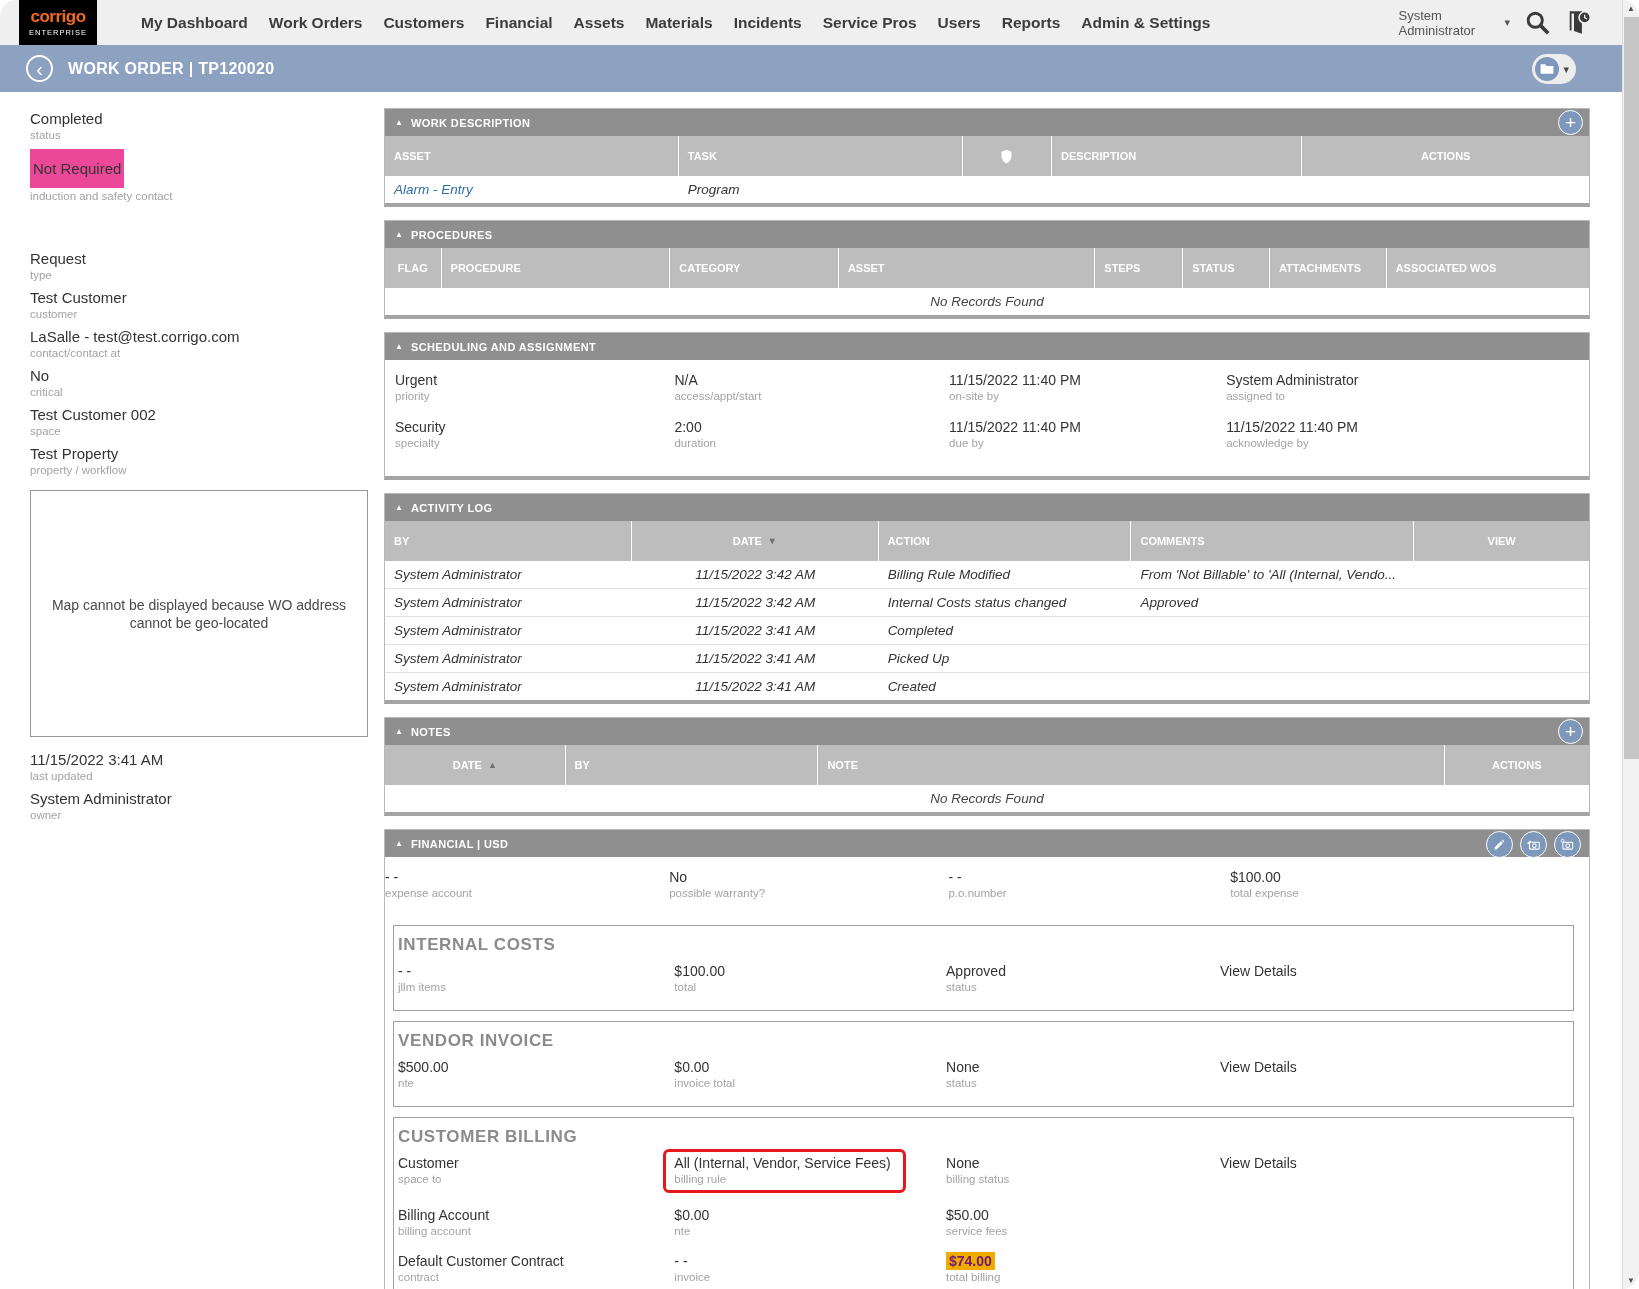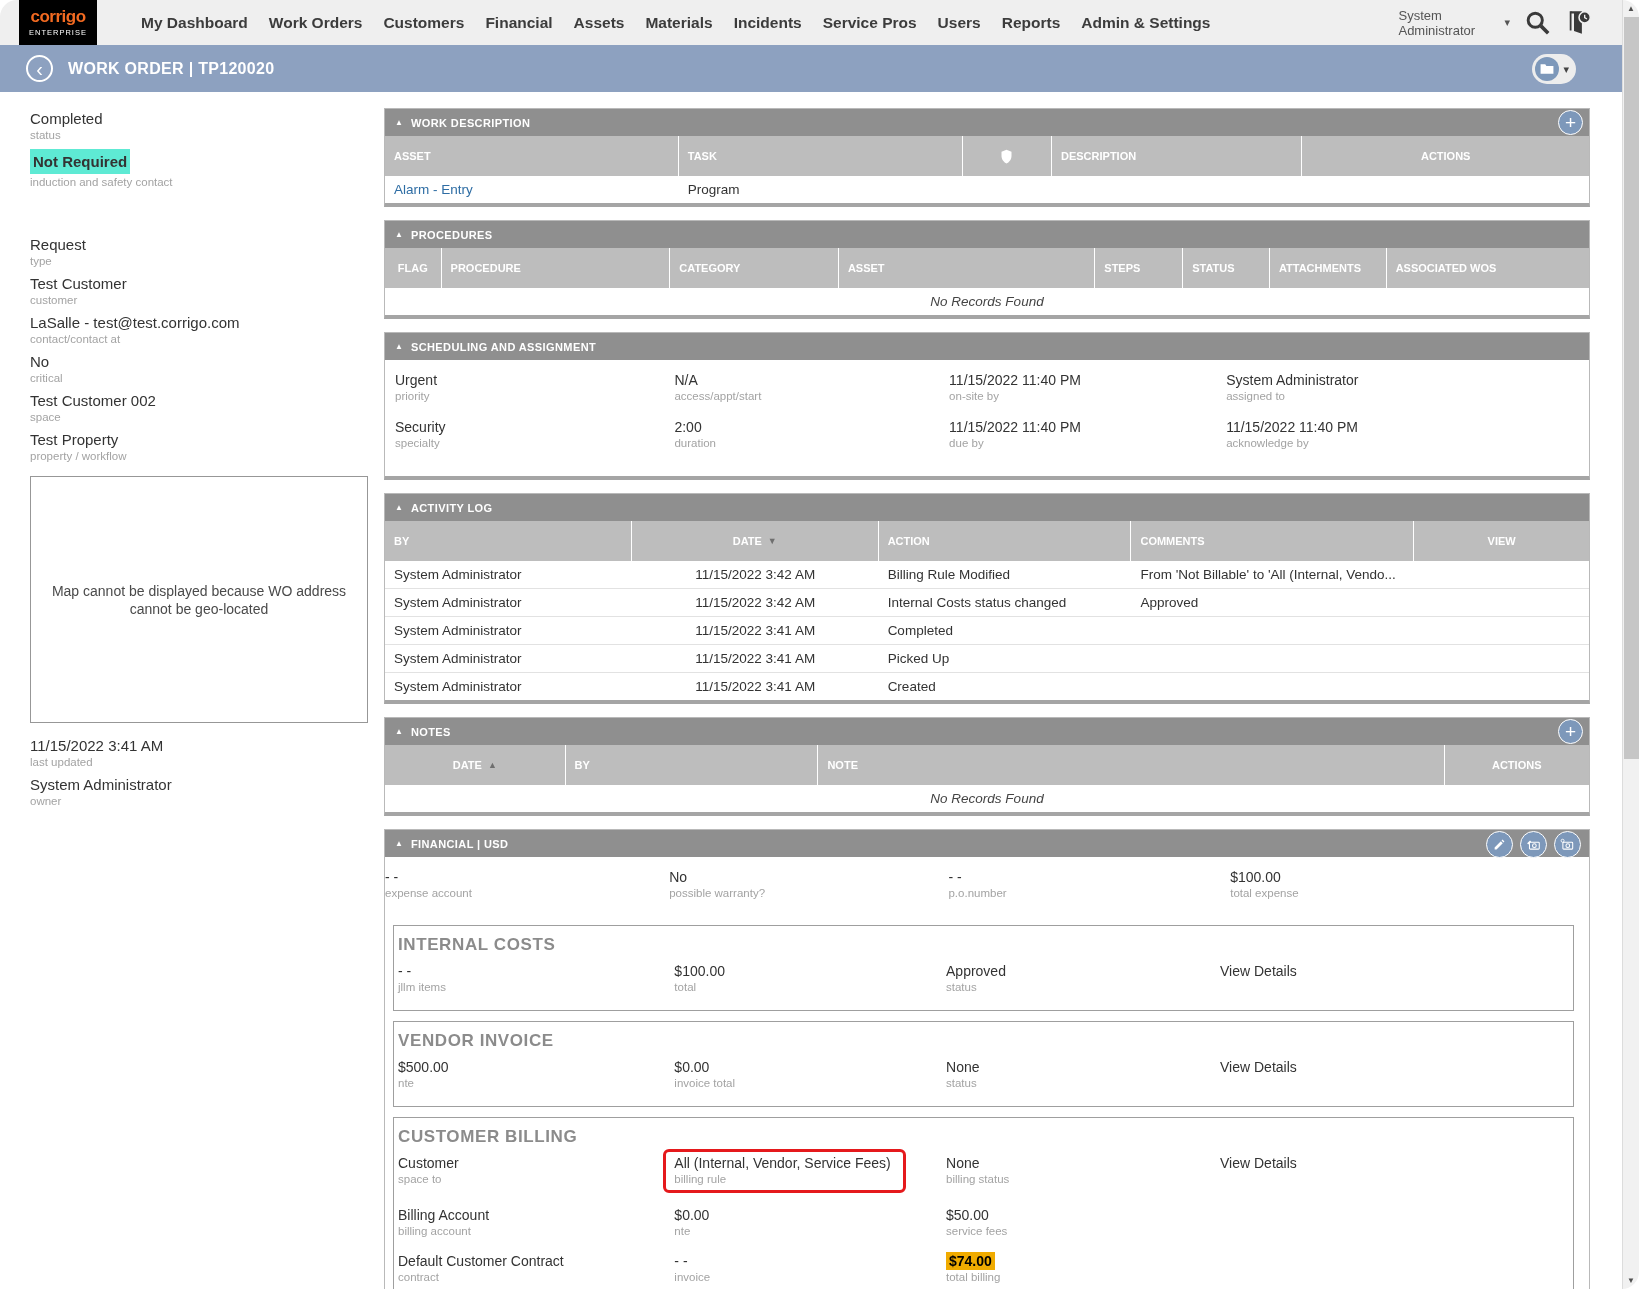--- a/index.html
+++ b/index.html
@@ -28,21 +28,21 @@
               display:flex;align-items:center;padding:0 7px 0 3px;gap:4px;border:none;cursor:pointer;}
   .bluecircle{width:24px;height:24px;border-radius:50%;background:#7d98ba;display:flex;
               align-items:center;justify-content:center;}
   
   .content{position:absolute;top:92px;left:0;width:1622px;}
   .sidebar{position:absolute;left:30px;top:18px;width:340px;}
   .fld{margin-bottom:8px;}
   .fld .v{font-size:15px;color:#333;}
   .fld .l{font-size:11.5px;color:#a3a3a3;margin-top:2px;}
   .v-big{font-size:17px;}
-  .hl-gray{background:#5eead4;padding:4px 3px;display:inline-block;font-weight:bold;}
+  .hl-gray{background:#ec4899;padding:11px 3px;display:inline-block;}
   .lnk{color:#2e6da4;text-decoration:none;cursor:pointer;}
   .gap-lg{height:40px;}
   .mapbox{width:338px;height:247px;border:1px solid #979797;margin-top:14px;margin-bottom:14px;
           display:flex;align-items:center;justify-content:center;text-align:center;
           font-size:14px;color:#4a4a4a;line-height:18px;padding:0 10px;box-sizing:border-box;}
   .main{position:absolute;left:384px;top:16px;width:1206px;}
   
   .section{border:1px solid #b9b9b9;border-bottom:4px solid #a5a5a5;margin-bottom:13px;background:#fff;}
   .sec-head{position:relative;height:27px;background:#8f8f8f;color:#fff;display:flex;align-items:center;}
   .sec-head .tri{font-size:8px;margin:0 8px 0 10px;}
@@ -52,21 +52,21 @@
             text-align:center;padding:0;cursor:pointer;}
   .fin-icons{position:absolute;right:8px;top:1px;display:flex;gap:7px;}
   .fin-icons .bluecircle{width:25px;height:25px;border:1px solid #fff;cursor:pointer;}
   .thead{display:flex;background:#bdbdbd;height:40px;color:#fff;font-size:11px;font-weight:bold;}
   .th{display:flex;align-items:center;padding:0 9px;border-right:1px solid #fff;box-sizing:border-box;}
   .th:last-child{border-right:none;}
   .th.cen{justify-content:center;}
   .th .sort{margin-left:6px;color:#6f6f6f;font-size:9px;}
   .trow{display:flex;height:27px;font-size:13.5px;color:#333;border-bottom:1px solid #e2e2e2;align-items:center;}
   .trow:last-child{border-bottom:none;}
-  .td{padding:0 9px;box-sizing:border-box;white-space:nowrap;overflow:hidden;}
+  .td{padding:0 9px;box-sizing:border-box;white-space:nowrap;overflow:hidden;font-style:italic;}
   .td.cen{text-align:center;}
   .norec{height:27px;display:flex;align-items:center;justify-content:center;font-size:13.5px;
          font-style:italic;color:#444;}
   
   .wd1{width:24.4%}.wd2{width:23.6%}.wd3{width:7.4%}.wd4{width:20.8%}.wd5{width:23.8%}
   .pr1{width:4.7%}.pr2{width:19%}.pr3{width:14%}.pr4{width:21.3%}.pr5{width:7.3%}.pr6{width:7.2%}.pr7{width:9.7%}.pr8{width:16.8%}
   .al1{width:20.5%}.al2{width:20.5%}.al3{width:21%}.al4{width:23.5%}.al5{width:14.5%}
   .nt1{width:15%}.nt2{width:21%}.nt3{width:52%}.nt4{width:12%}
   
   .frow{display:flex;padding:0 10px;}
@@ -74,21 +74,21 @@
   .frow .fld .v{font-size:14px;}
   .sched-body{padding:12px 0 10px 0;}
   .sched-body .frow{margin-bottom:9px;}
   .fin-summary{padding:12px 0 10px 0;}
   .subbox{border:1px solid #9f9f9f;margin:8px 15px 10px 8px;padding:7px 0 9px 0;}
   .subbox .title{font-size:17px;font-weight:bold;color:#8b8b8b;letter-spacing:0.6px;padding:2px 12px 8px 4px;}
   .subbox .frow{padding:0 4px;margin-bottom:8px;}
   .subbox .frow:last-child{margin-bottom:0;}
   .annotated{display:inline-block;border:3px solid #e5191c;border-radius:6px;
              padding:3px 12px 5px 8px;margin:-6px 0 -8px -11px;}
-  .hl-amber{background:#f0ab00;color:#000000;font-weight:bold;padding:1px 3px;}
+  .hl-amber{background:#f0ab00;color:#701a75;font-weight:bold;padding:1px 3px;}
   
   .scrollbar{position:absolute;top:0;right:0;width:17px;height:1289px;background:#f1f1f1;border-left:1px solid #dcdcdc;box-sizing:border-box;}
   .sb-arrow{height:17px;display:flex;align-items:center;justify-content:center;font-size:8px;color:#505050;cursor:pointer;}
   .sb-thumb{position:absolute;top:17px;left:1px;width:15px;height:742px;background:#c6c6c6;cursor:pointer;}
   .sb-down{position:absolute;bottom:0;left:0;width:100%;}
   svg{display:block;}
 </style>
 </head>
 <body>
 

